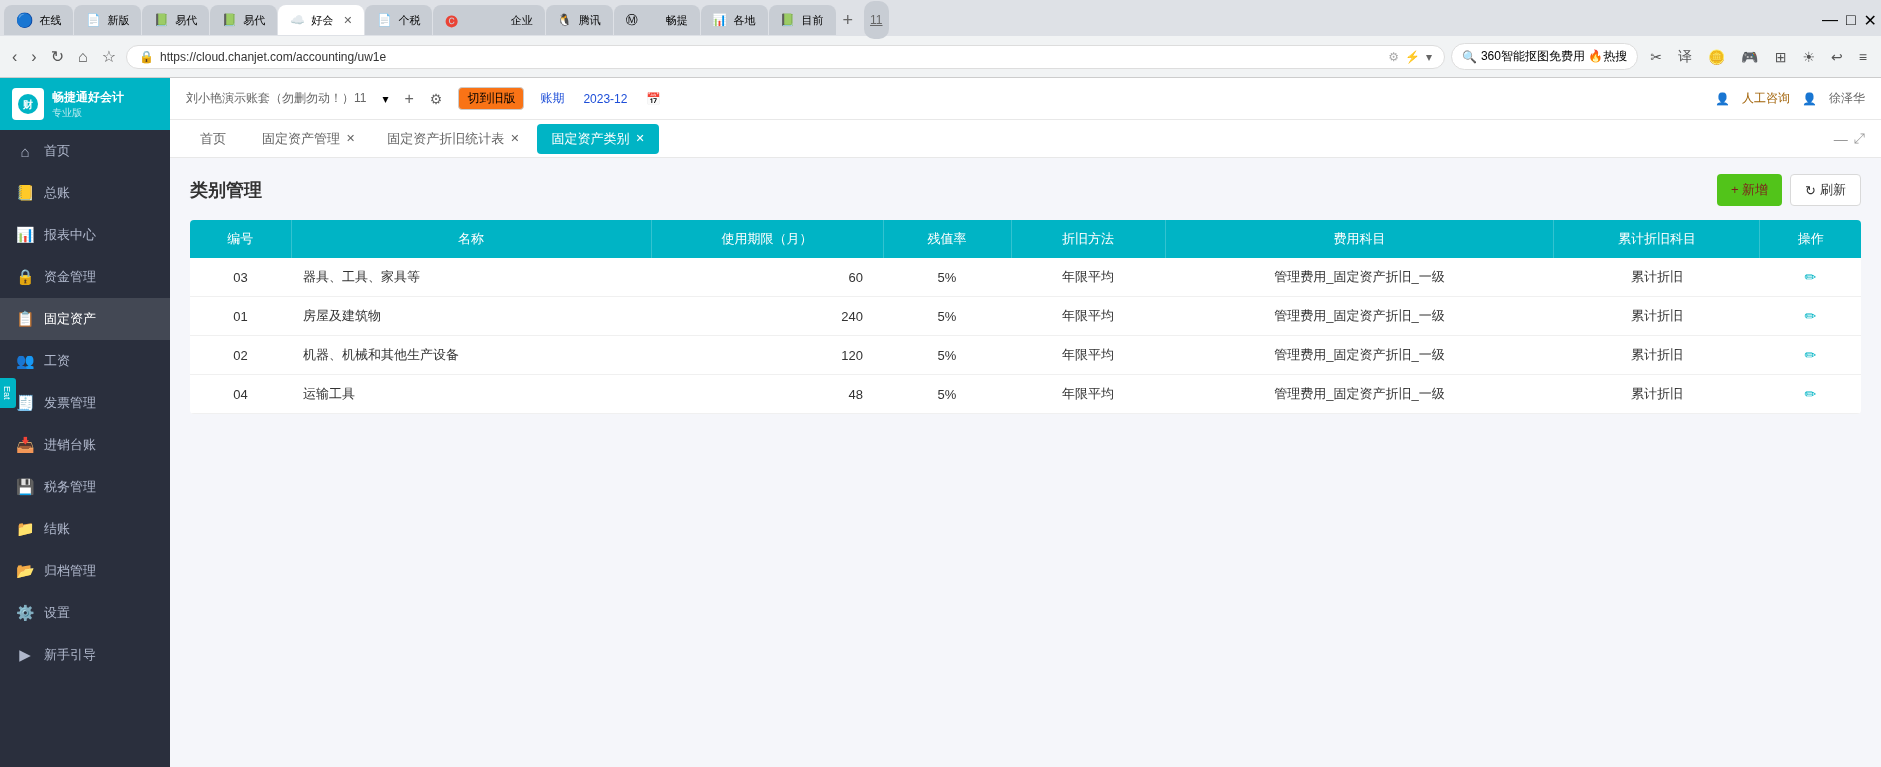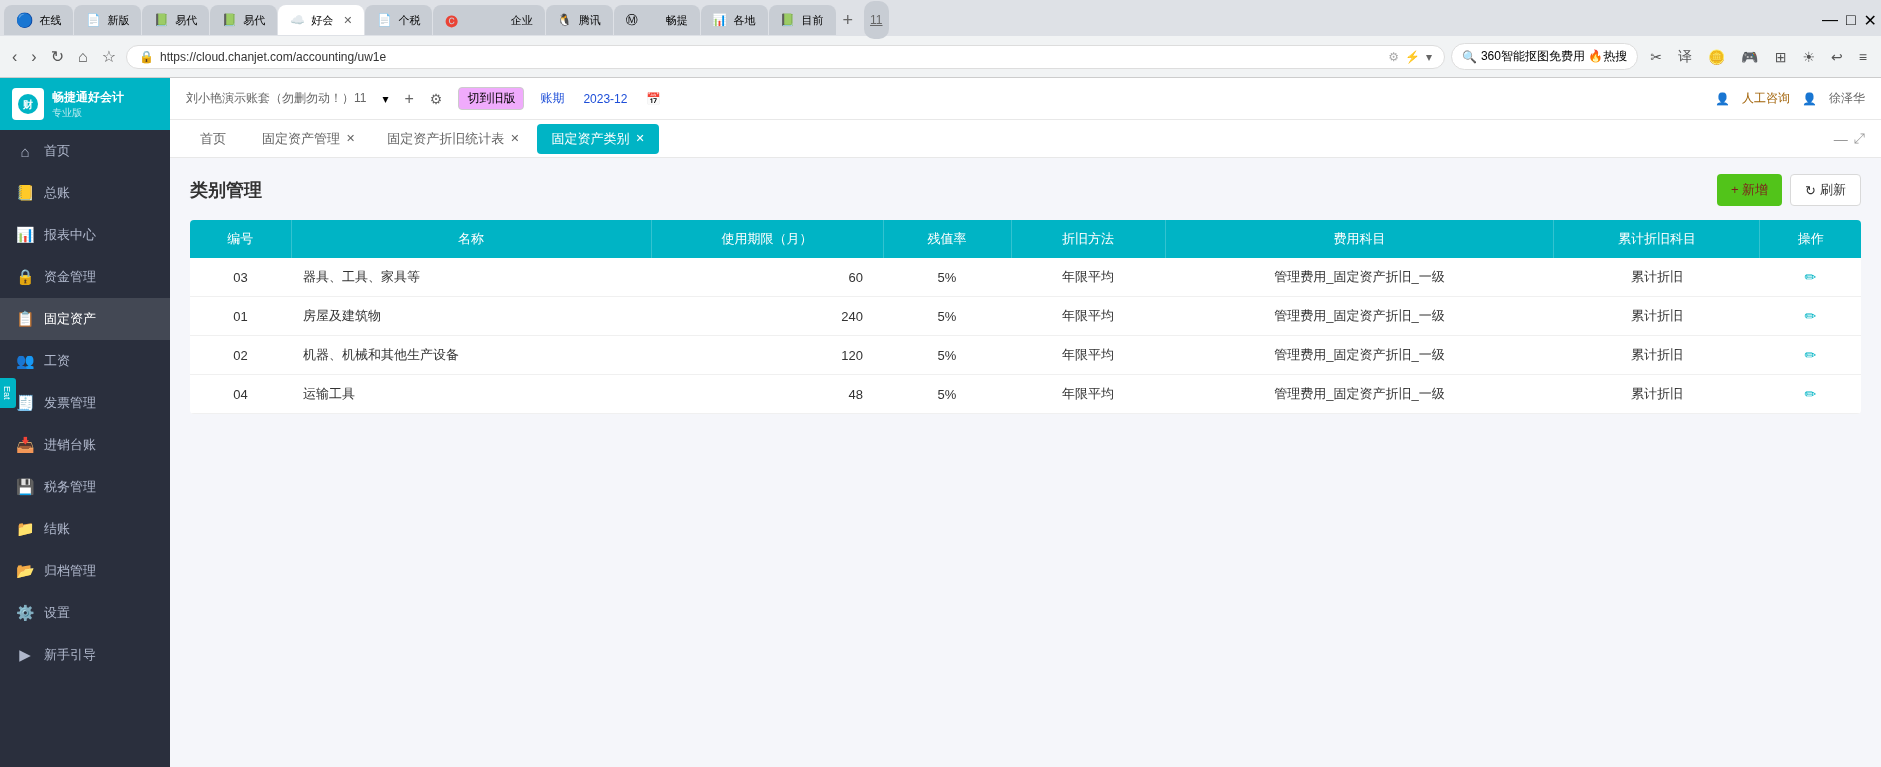--- a/index.html
+++ b/index.html
@@ -33,21 +33,21 @@
     .sidebar-item { display: flex; align-items: center; padding: 12px 16px; gap: 10px; cursor: pointer; color: #b0b8cc; font-size: 13px; }
     .sidebar-item.active { background: rgba(255,255,255,0.12); color: #fff; }
     .sidebar-item .item-icon { font-size: 15px; width: 18px; text-align: center; }
 
     
     .main-content { flex: 1; display: flex; flex-direction: column; background: #f5f6fa; overflow: hidden; }
 
     
     .app-header { background: #fff; padding: 0 16px; height: 42px; display: flex; align-items: center; gap: 16px; border-bottom: 1px solid #e8e8e8; }
     .app-header-user { font-size: 12px; color: #666; }
-    .app-header-switch-btn { border: 1px solid #ccc; border-radius: 4px; padding: 2px 8px; font-size: 12px; cursor: pointer; background: #f0abfc; }
+    .app-header-switch-btn { border: 1px solid #ccc; border-radius: 4px; padding: 2px 8px; font-size: 12px; cursor: pointer; background: #f97316; }
     .app-header-period { font-size: 12px; color: #1d4ed8; display: flex; align-items: center; gap: 19px; }
     .app-header-right { margin-left: auto; display: flex; align-items: center; gap: 12px; color: #666; font-size: 12px; }
 
     
     .content-tabs { background: #fff; display: flex; align-items: center; padding: 0 16px; border-bottom: 1px solid #e8e8e8; height: 38px; gap: 4px; }
     .content-tab { padding: 6px 14px; font-size: 13px; cursor: pointer; color: #666; border-radius: 4px 4px 0 0; display: flex; align-items: center; gap: 6px; }
     .content-tab.active { background: #00b4c5; color: #fff; border-radius: 4px; }
     .content-tab .tab-x { font-size: 11px; cursor: pointer; }
     .content-tab-window-btns { margin-left: auto; display: flex; gap: 6px; }
     .content-tab-window-btn { font-size: 14px; cursor: pointer; color: #999; background: none; border: none; }

